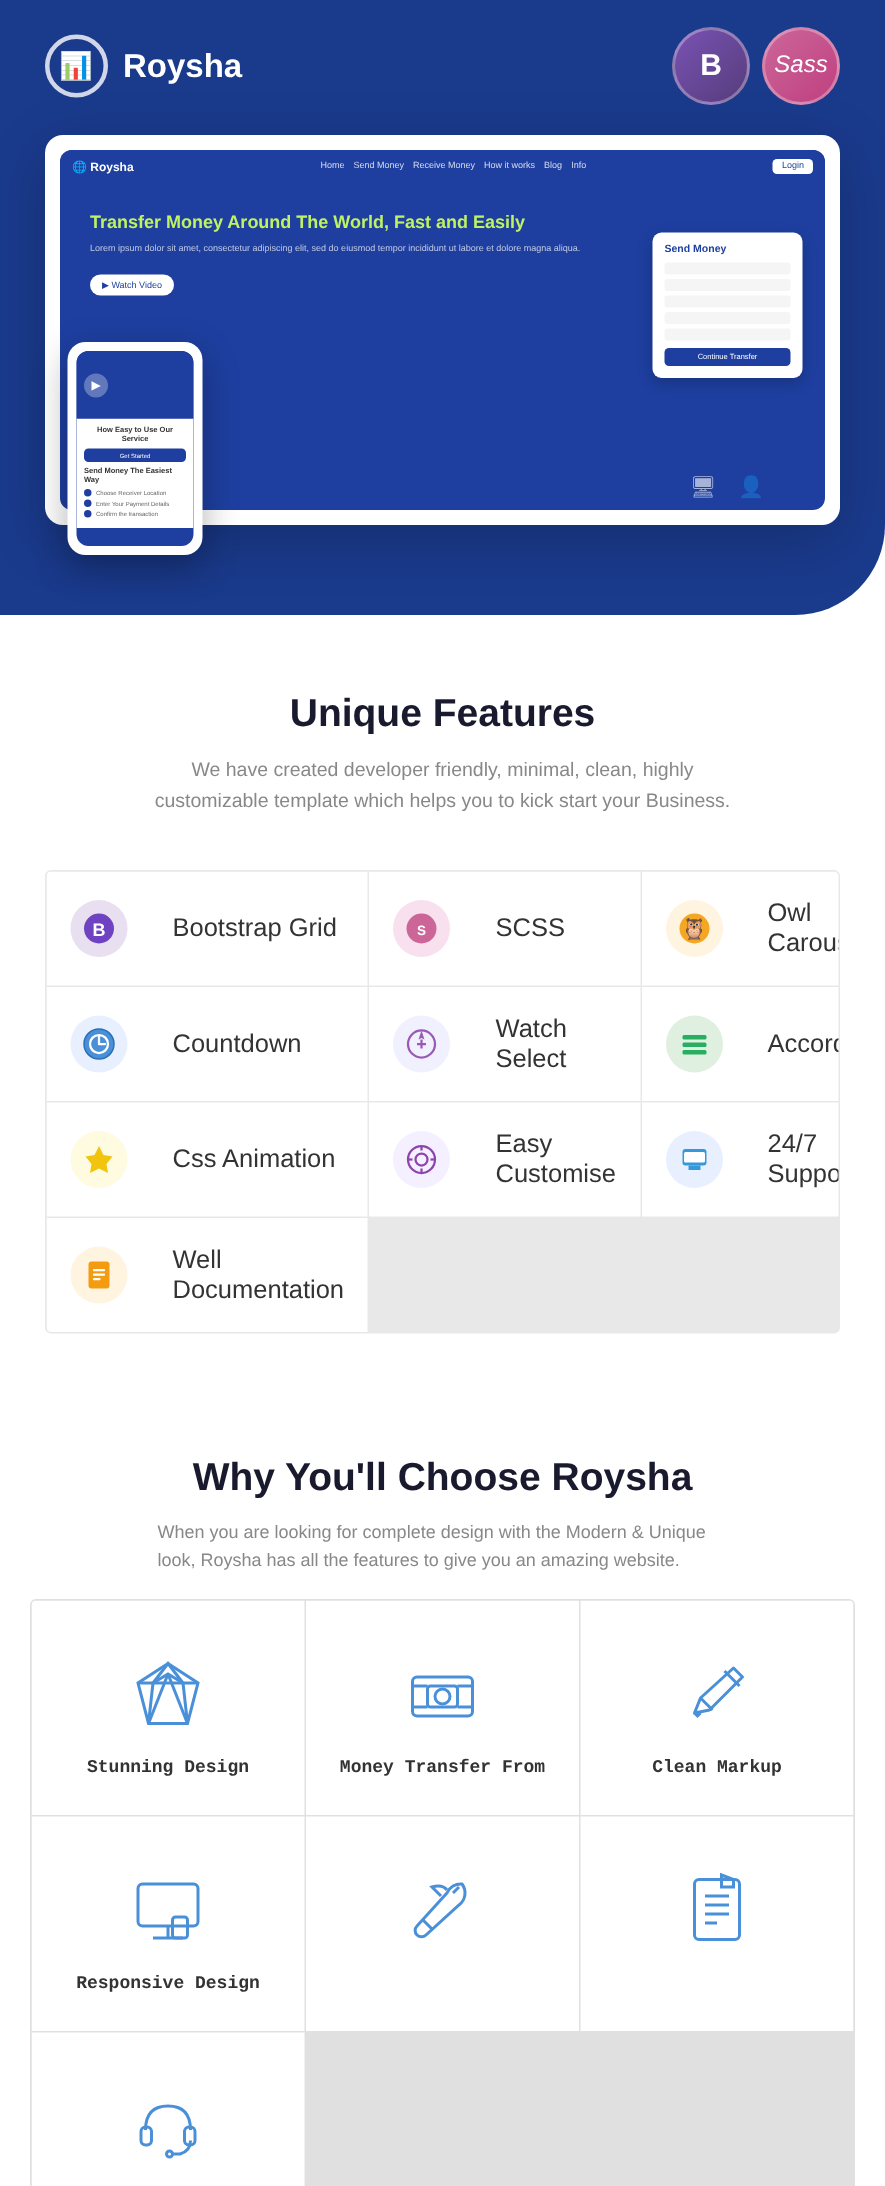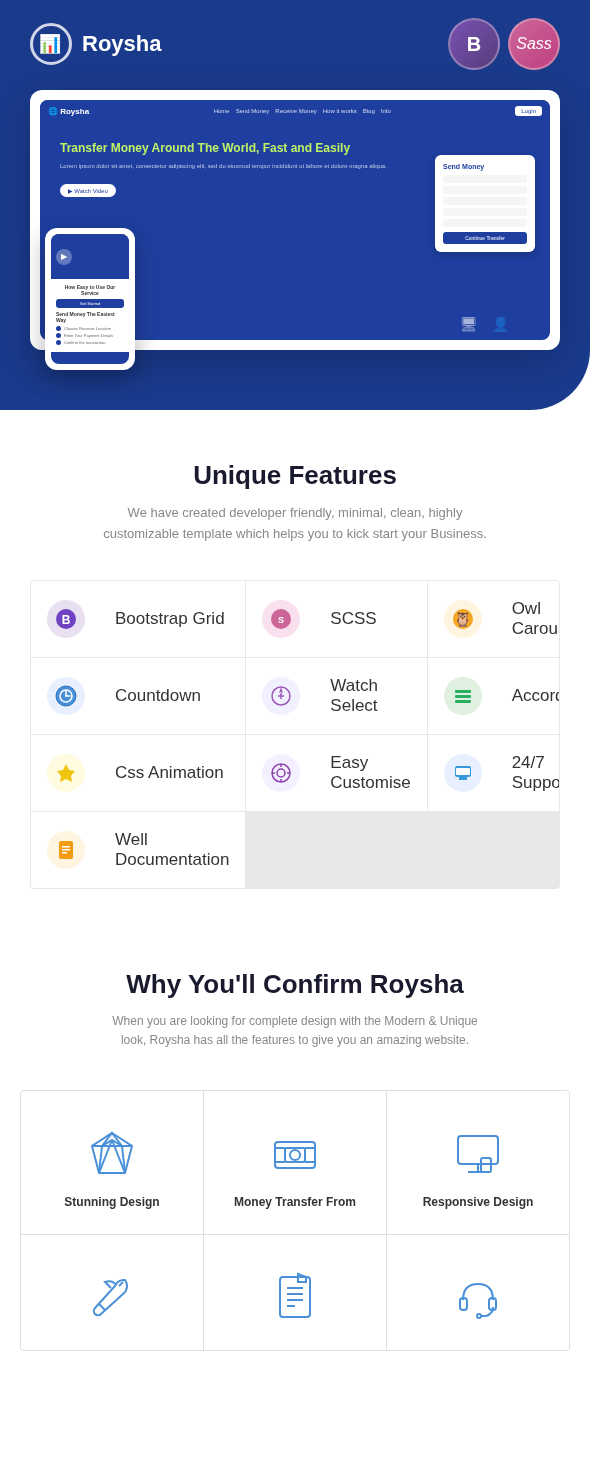--- a/index.html
+++ b/index.html
@@ -312,26 +312,25 @@
       color: #333;
       padding-left: 18px;
     }
 
     
     .why-section {
       padding: 50px 20px 30px;
       background: #fff;
     }
     .why-subtitle {
-      text-align: center;
       color: #888;
       font-size: 12px;
       line-height: 1.6;
       max-width: 380px;
-      margin: 0 auto 40px;
+      margin: 0 auto 16px;
     }
 
     
     .why-grid {
       display: grid;
       grid-template-columns: 1fr 1fr 1fr;
       gap: 1px;
       background: #e0e0e0;
       border: 1px solid #e0e0e0;
       border-radius: 4px;
@@ -354,20 +353,21 @@
     }
     .why-icon svg {
       width: 50px;
       height: 50px;
     }
     .why-label {
       font-size: 12px;
       font-weight: 600;
       color: #333;
       text-align: center;
+      font-family: Liberation Mono, monospace;
     }
   </style>
 </head>
 <body>
 
 <div class="header">
   <div class="header-top">
     <div class="logo">
       <div class="logo-icon">📊</div>
       <span>Roysha</span>
@@ -554,21 +554,21 @@
             <rect x="7" y="10" width="8" height="1.5" rx="0.5" fill="white"></rect>
             <rect x="7" y="13" width="5" height="1.5" rx="0.5" fill="white"></rect>
           </svg>
       </div>
       <span class="feature-name">Well Documentation</span>
     </div>
   </div>
 </div>
 
 <div class="why-section">
-  <h2 class="section-title">Why You'll Confirm Roysha</h2>
+  <h2 class="section-title">Why You'll Choose Roysha</h2>
   <p class="why-subtitle">When you are looking for complete design with the Modern &amp; Unique look, Roysha has all the features to give you an amazing website.</p>
 
   <div class="why-grid">
 
     <div class="why-item">
       <div class="why-icon">
         <svg viewBox="0 0 50 50" fill="none" stroke="#4a90d9" stroke-width="2">
           <polygon points="25,5 45,18 38,45 12,45 5,18" fill="none"></polygon>
           <polygon points="25,5 35,18 25,12 15,18" fill="none"></polygon>
           <line x1="5" y1="18" x2="45" y2="18"></line>
@@ -587,20 +587,31 @@
           <rect x="15" y="20" width="20" height="14" rx="2"></rect>
           <circle cx="25" cy="27" r="5"></circle>
           <line x1="5" y1="20" x2="15" y2="20"></line>
           <line x1="35" y1="20" x2="45" y2="20"></line>
           <line x1="5" y1="34" x2="15" y2="34"></line>
           <line x1="35" y1="34" x2="45" y2="34"></line>
         </svg>
       </div>
       <span class="why-label">Money Transfer From</span>
     </div>
+    <div class="why-item">
+      <div class="why-icon">
+        <svg viewBox="0 0 50 50" fill="none" stroke="#4a90d9" stroke-width="2">
+          <path d="M10 38 L14 28 L36 8 L42 14 L20 36 Z" stroke-linejoin="round"></path>
+          <line x1="14" y1="28" x2="22" y2="36"></line>
+          <line x1="30" y1="10" x2="40" y2="20"></line>
+          <path d="M10 38 L12 40 L14 38" fill="none"></path>
+        </svg>
+      </div>
+      <span class="why-label">Clean Markup</span>
+    </div>
 
     <div class="why-item">
       <div class="why-icon">
         <svg viewBox="0 0 50 50" fill="none" stroke="#4a90d9" stroke-width="2">
           <rect x="5" y="8" width="40" height="28" rx="3"></rect>
           <line x1="15" y1="44" x2="35" y2="44"></line>
           <line x1="25" y1="36" x2="25" y2="44"></line>
           <rect x="28" y="30" width="10" height="14" rx="2"></rect>
         </svg>
       </div>

